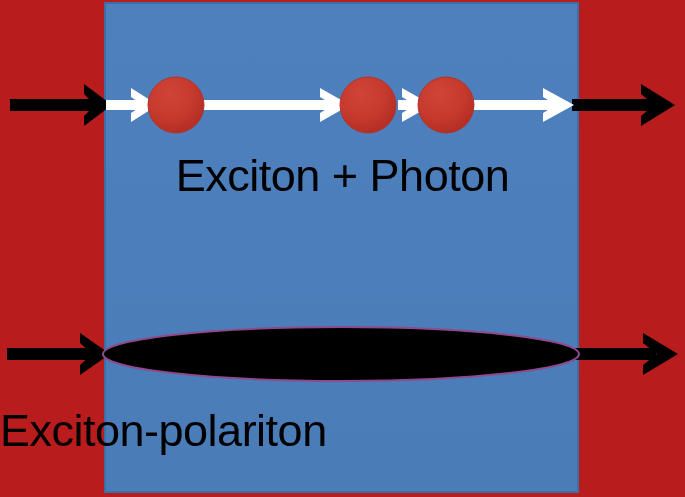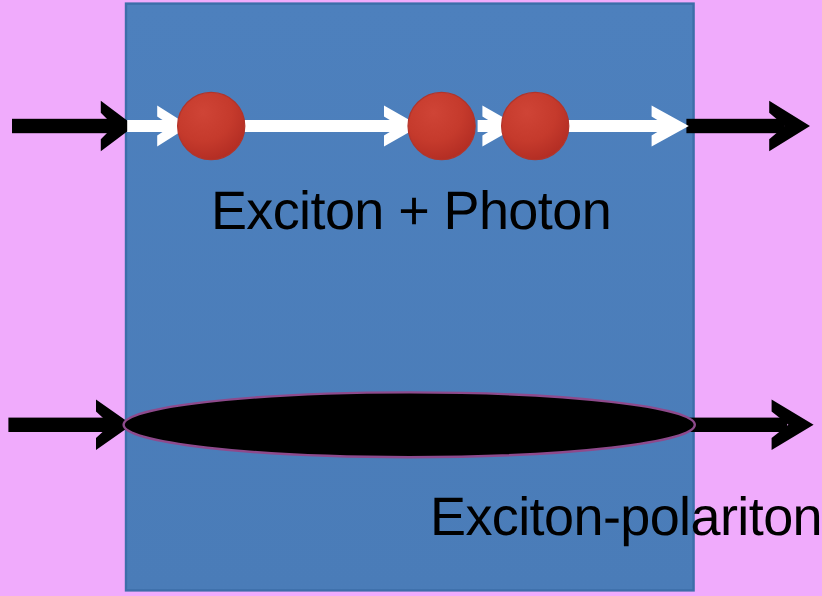--- a/index.html
+++ b/index.html
@@ -8,21 +8,21 @@
     padding: 0;
     background: #ffffff;
   }
   body {
     font-family: "Liberation Sans", sans-serif;
   }
   #stage {
     position: relative;
     width: 685px;
     height: 497px;
-    background: #f0abfc;
+    background: #b91c1c;
     overflow: hidden;
   }
   #stage svg.layer {
     position: absolute;
     left: 0;
     top: 0;
     width: 685px;
     height: 497px;
     display: block;
   }
@@ -39,21 +39,21 @@
     top: 150px;
     width: 685px;
     text-align: center;
     font-size: 45px;
     line-height: 52px;
   }
   #label-bottom {
     left: 0;
     top: 405px;
     width: 685px;
-    text-align: right;
+    text-align: left;
     font-size: 45px;
     line-height: 52px;
   }
 </style>
 </head>
 <body>
 
 <div id="stage">
 
   <svg class="layer" viewBox="0 0 685 497" xmlns="http://www.w3.org/2000/svg">

